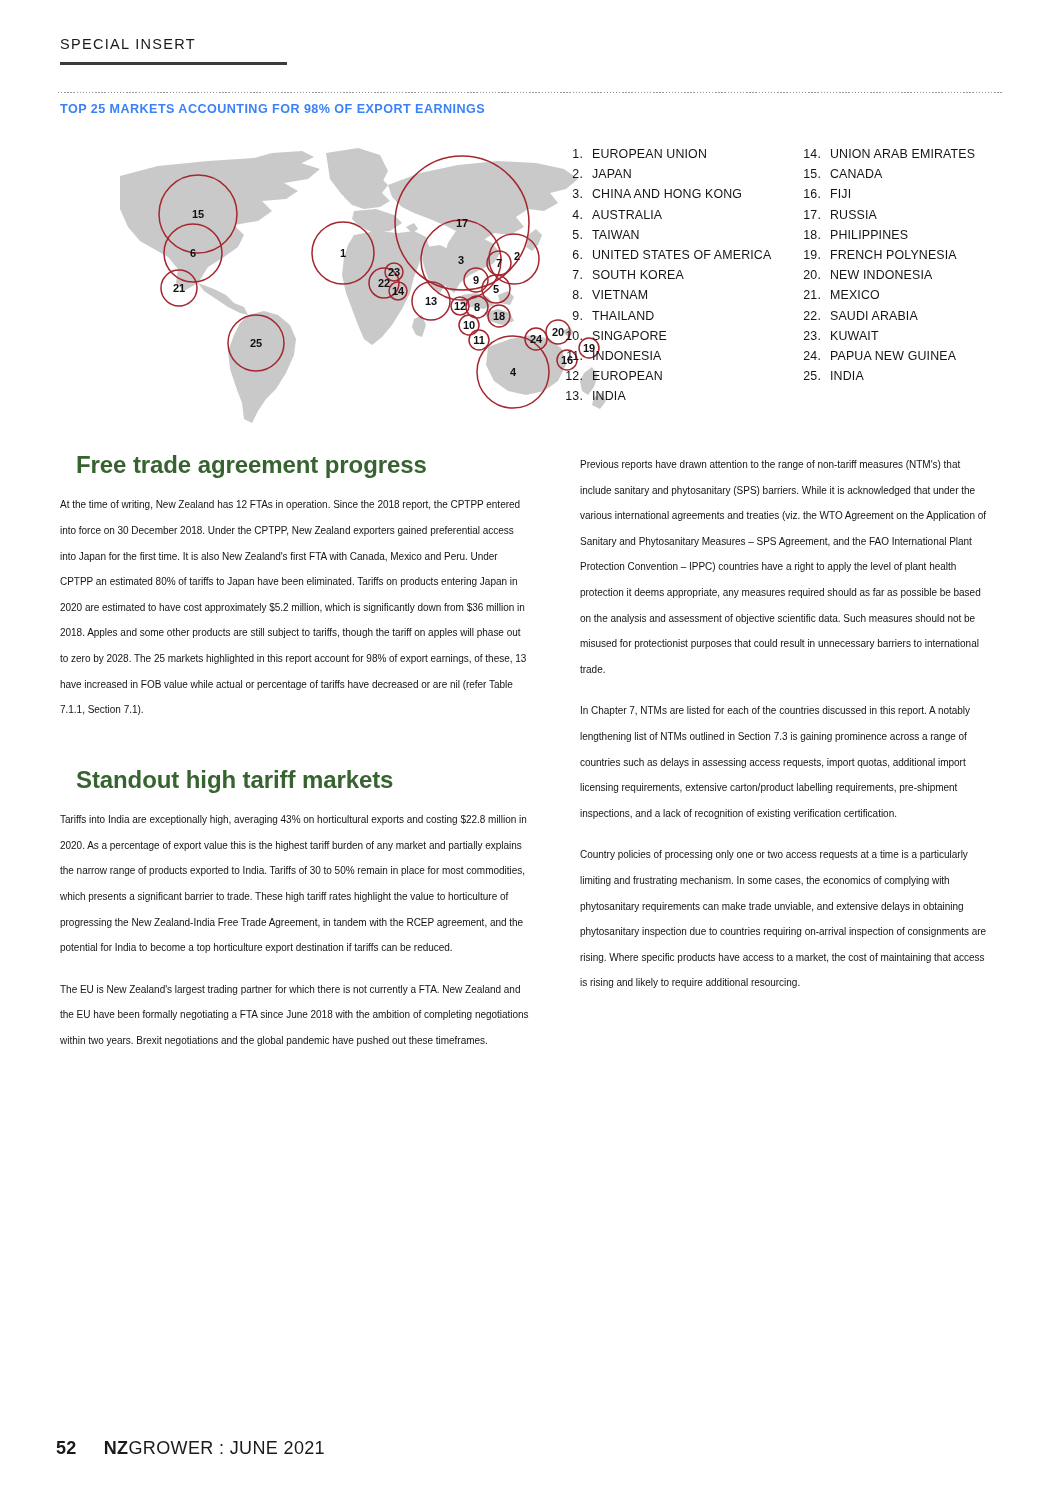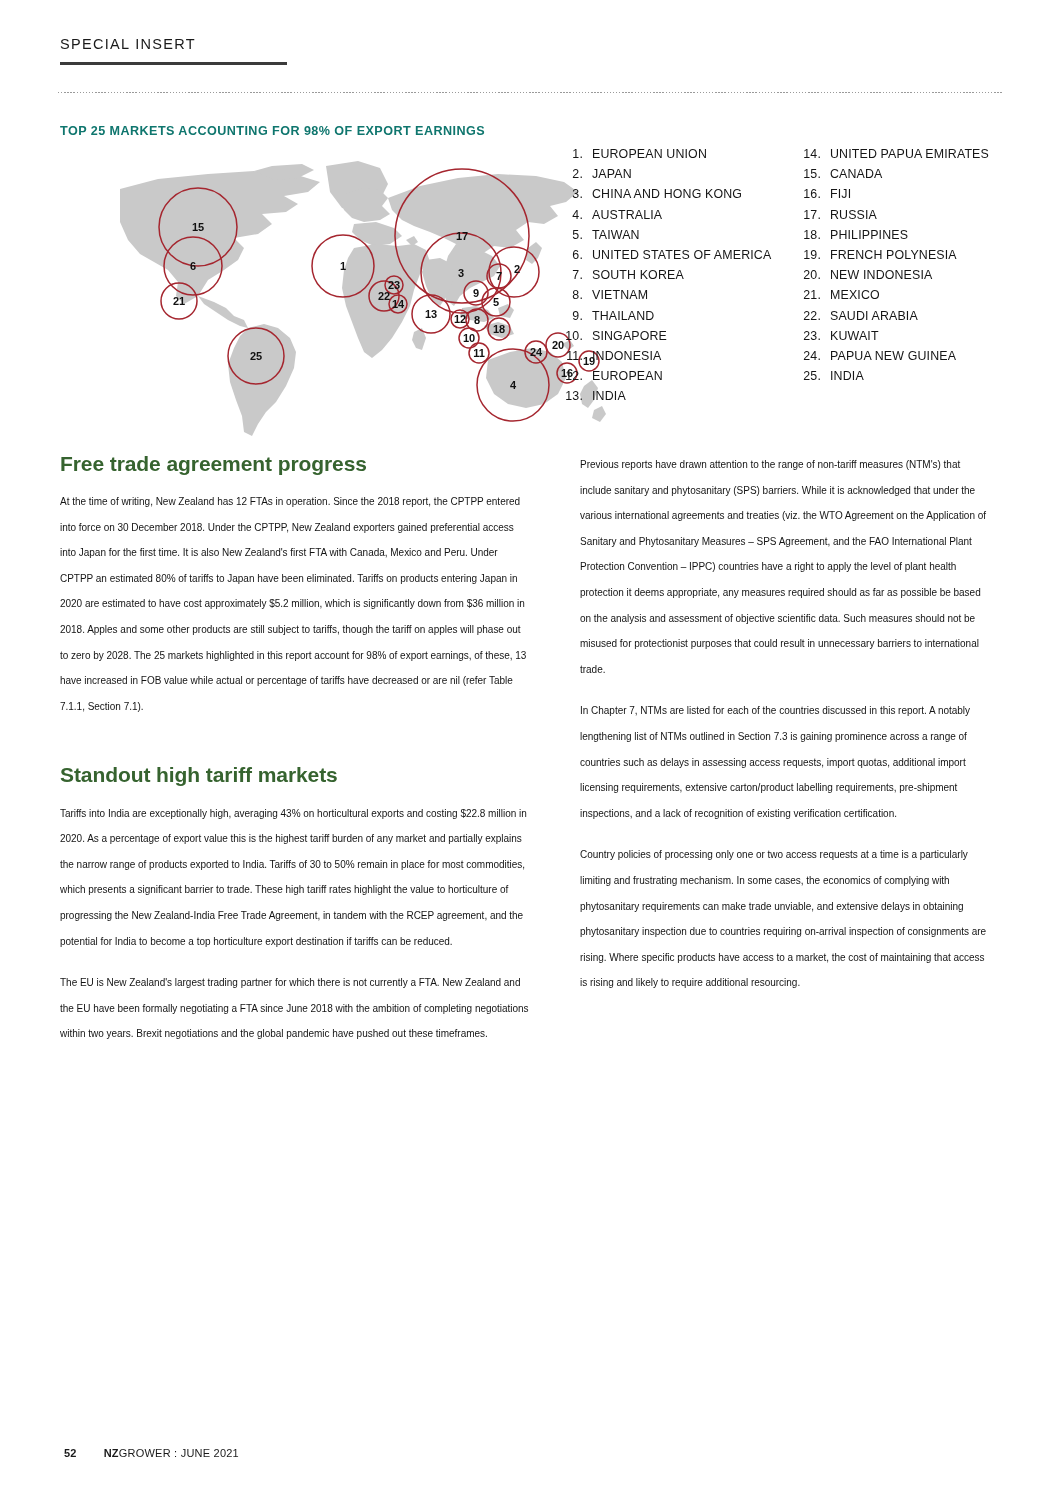--- a/index.html
+++ b/index.html
@@ -46,32 +46,32 @@
     top: 92px;
     width: 945px;
     height: 1px;
     background-image: repeating-linear-gradient(
       to right, #9a9a9a 0px, #9a9a9a 1.4px, rgba(0,0,0,0) 1.4px, rgba(0,0,0,0) 3.1px);
   }
 
   .map-title {
     position: absolute;
     left: 60px;
-    top: 124px;
+    top: 102px;
     font-size: 12.6px;
     font-weight: bold;
     letter-spacing: 0.035em;
-    color: #0f766e;
+    color: #3b82f6;
   }
 
   
   .map-block {
     position: absolute;
     left: 58px;
-    top: 148px;
+    top: 135px;
     width: 500px;
     height: 295px;
   }
   .map-svg { position: absolute; left: 0; top: 0; }
 
   
   .legend {
     position: absolute;
     left: 562px;
     top: 144px;
@@ -103,46 +103,46 @@
   
   .col {
     position: absolute;
     top: 452px;
     width: 455px;
   }
   .col-left  { left: 60px;  width: 470px; }
   .col-right { left: 580px; width: 412px; }
 
   h2.section-head {
-    margin: 0 0 14px 0;
-    font-size: 21px;
+    margin: 0 0 14px 16px;
+    font-size: 24px;
     font-weight: bold;
     color: #36632f;
     letter-spacing: -0.004em;
     line-height: 1.1;
   }
   h2.section-head.second { margin-top: 44px; }
 
   p.body {
     margin: 0 0 16px 0;
     font-size: 10px;
     line-height: 25.6px;
     color: #141414;
     letter-spacing: -0.002em;
   }
   p.body:last-child { margin-bottom: 0; }
 
   
   .footer {
     position: absolute;
-    left: 64px;
+    left: 56px;
     bottom: 38px;
     display: flex;
     align-items: baseline;
-    font-size: 11px;
+    font-size: 18px;
     letter-spacing: 0.02em;
     color: #1a1a1a;
     text-align: right;
   }
   .footer-page {
     font-weight: bold;
     margin-right: 27px;
   }
   .footer-brand-bold { font-weight: bold; }
   .footer-brand-rest { font-weight: normal; }
@@ -310,21 +310,21 @@
           <span>EUROPEAN</span>
         </div>
       <div class="legend-item">
           <span class="legend-num">13.</span>
           <span>INDIA</span>
         </div>
     </div>
     <div class="legend-col second">
       <div class="legend-item">
           <span class="legend-num">14.</span>
-          <span>UNITED PAPUA EMIRATES</span>
+          <span>UNION ARAB EMIRATES</span>
         </div>
       <div class="legend-item">
           <span class="legend-num">15.</span>
           <span>CANADA</span>
         </div>
       <div class="legend-item">
           <span class="legend-num">16.</span>
           <span>FIJI</span>
         </div>
       <div class="legend-item">

